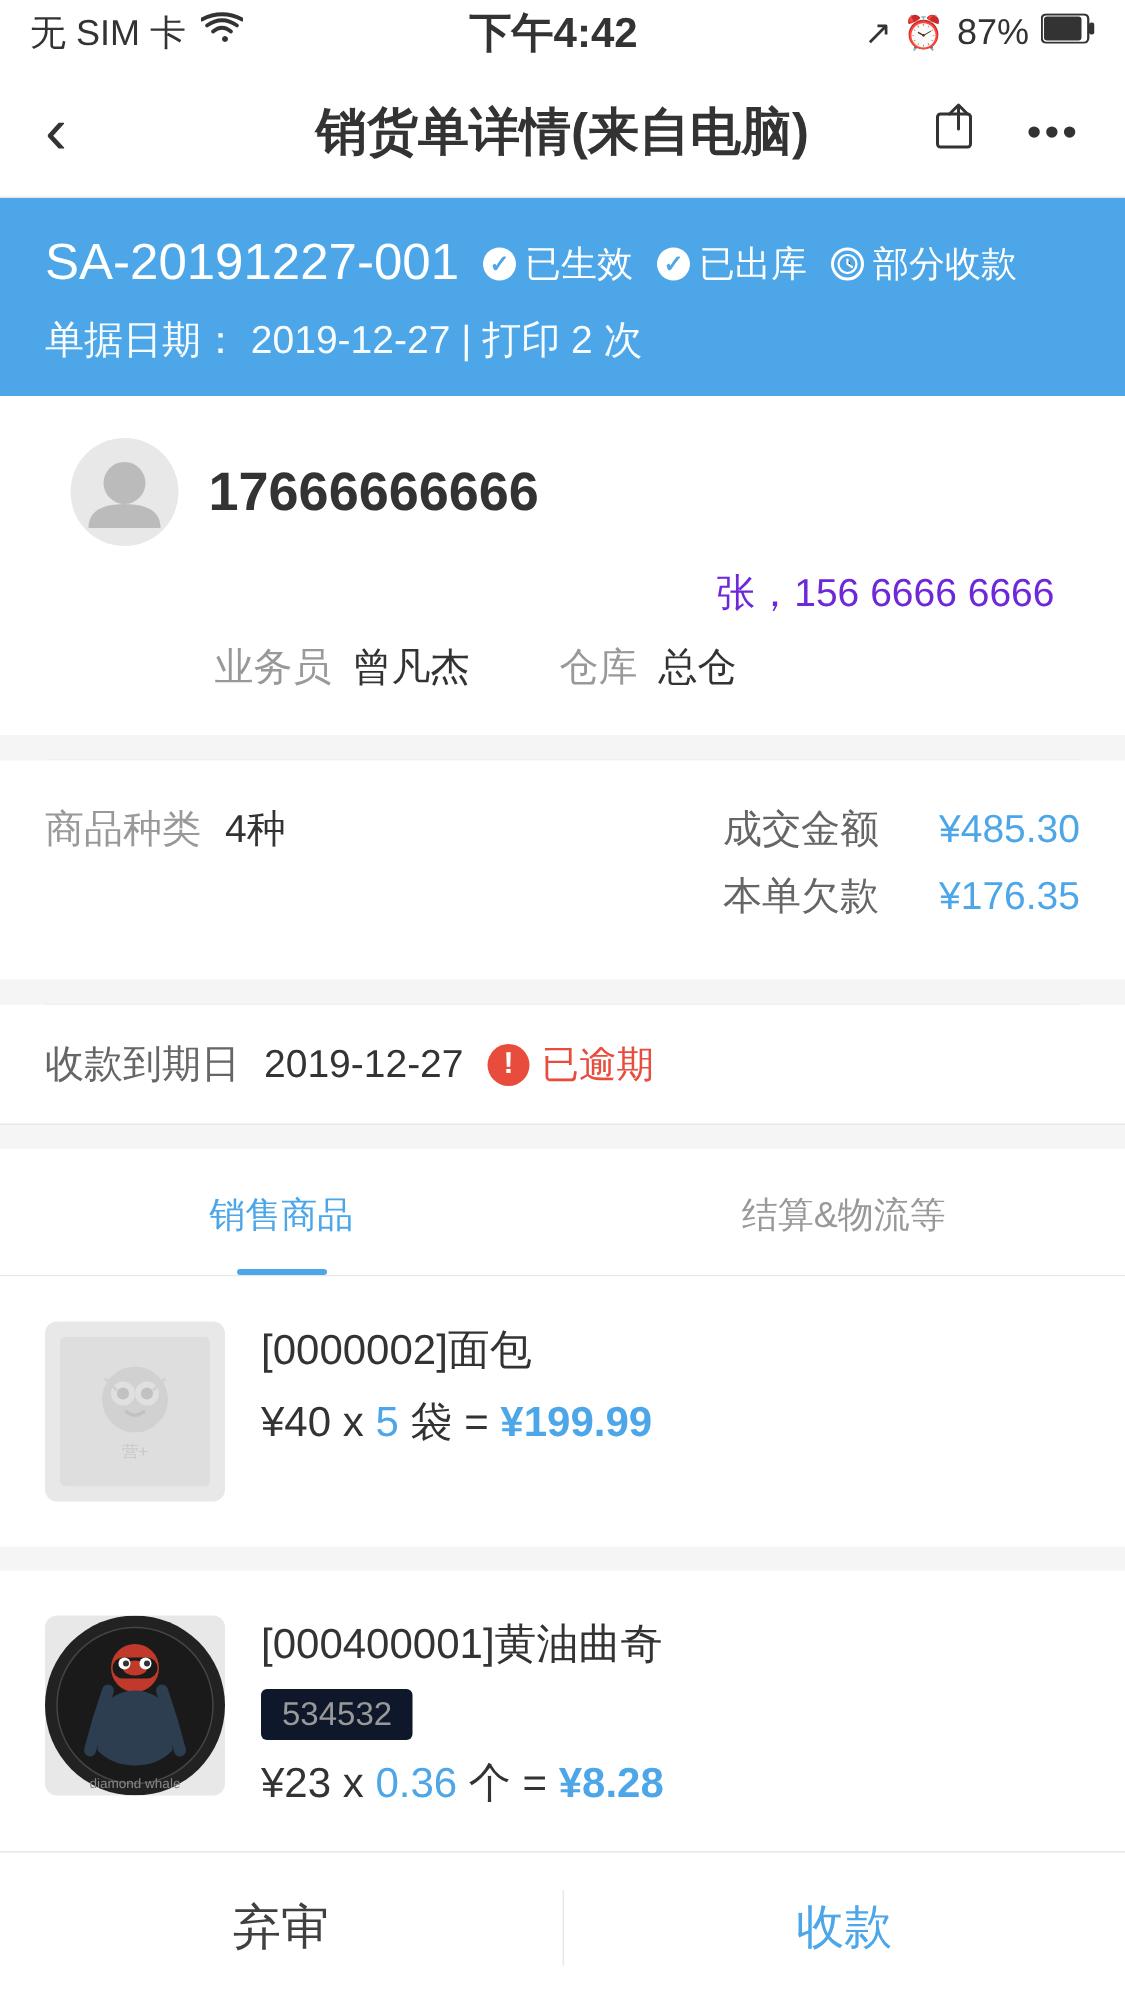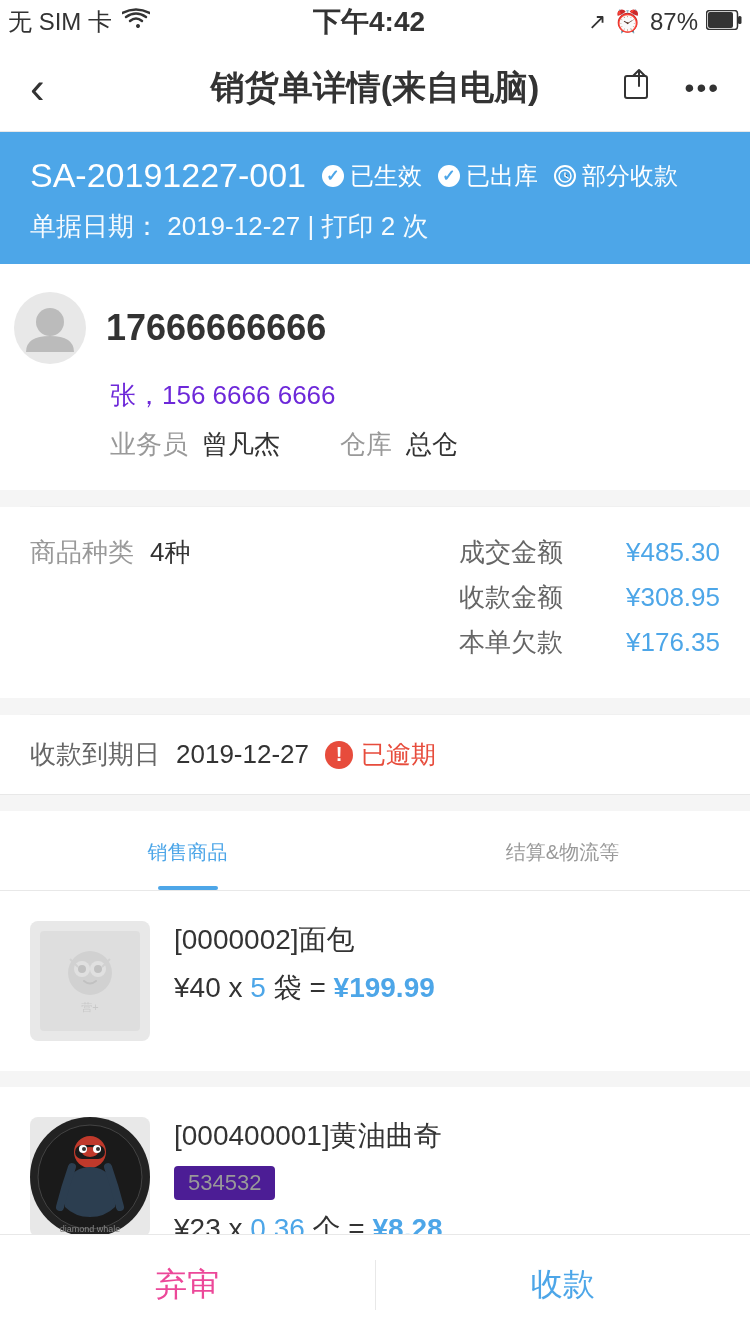--- a/index.html
+++ b/index.html
@@ -12,21 +12,21 @@
       font-size: 28px;
       color: #333;
     }
     
     .status-bar {
       height: 44px;
       background: #fff;
       display: flex;
       align-items: center;
       justify-content: space-between;
-      padding: 0 8px;
+      padding: 0 20px;
       font-size: 24px;
       font-weight: 500;
     }
     .status-left { display: flex; align-items: center; gap: 10px; }
     .status-center { font-size: 28px; font-weight: 600; }
     .status-right { display: flex; align-items: center; gap: 8px; }
     
     .nav-bar {
       height: 88px;
       background: #fff;
@@ -113,22 +113,23 @@
       justify-content: center;
       font-size: 14px;
     }
     .order-date-line {
       font-size: 26px;
       color: rgba(255,255,255,0.95);
     }
     
     .customer-section {
       background: #fff;
-      padding: 28px 14px;
+      padding: 28px 47px;
       margin-bottom: 16px;
+      text-align: right;
     }
     .customer-row {
       display: flex;
       align-items: center;
       gap: 20px;
       margin-bottom: 14px;
     }
     .avatar {
       width: 72px;
       height: 72px;
@@ -192,21 +193,21 @@
     .summary-value {
       font-size: 26px;
       color: #333;
     }
     .summary-right {
       text-align: right;
     }
     .amount-row {
       display: flex;
       align-items: center;
-      gap: 27px;
+      gap: 4px;
       margin-bottom: 10px;
     }
     .amount-label {
       font-size: 26px;
       color: #666;
       min-width: 120px;
       text-align: right;
     }
     .amount-value {
       font-size: 26px;
@@ -252,21 +253,21 @@
     .tabs-section {
       background: #fff;
       display: flex;
       border-bottom: 1px solid #e8e8e8;
       margin-bottom: 0;
     }
     .tab-item {
       flex: 1;
       text-align: center;
       padding: 28px 0 24px;
-      font-size: 20px;
+      font-size: 24px;
       cursor: pointer;
       position: relative;
       color: #999;
     }
     .tab-item.active {
       color: #4da6e8;
     }
     .tab-item.active::after {
       content: '';
       position: absolute;
@@ -305,21 +306,21 @@
       opacity: 0.4;
     }
     .product-info { flex: 1; }
     .product-name {
       font-size: 28px;
       color: #333;
       margin-bottom: 10px;
     }
     .product-badge {
       display: inline-block;
-      background: #4c1d95;
+      background: #0f172a;
       color: #999;
       font-size: 22px;
       padding: 4px 14px;
       border-radius: 4px;
       margin-bottom: 10px;
     }
     .product-price-row {
       font-size: 28px;
       color: #333;
     }
@@ -337,21 +338,21 @@
       display: flex;
       align-items: center;
     }
     .bottom-btn {
       flex: 1;
       text-align: center;
       font-size: 32px;
       cursor: pointer;
       padding: 20px 0;
     }
-    .bottom-btn-cancel { color: #ec4899; text-align: center; }
+    .bottom-btn-cancel { color: #404040; text-align: center; }
     .bottom-btn-confirm { color: #4da6e8; }
     .bottom-divider {
       width: 1px;
       height: 50px;
       background: #e8e8e8;
     }
     
     .section-separator {
       height: 16px;
       background: #f5f5f5;
@@ -469,24 +470,20 @@
       <span class="summary-label">商品种类</span>
       <span class="summary-value">4种</span>
     </div>
   </div>
   <div class="summary-right">
     <div class="amount-row">
       <span class="amount-label">成交金额</span>
       <span class="amount-value">¥485.30</span>
     </div>
     <div class="amount-row">
-      <span class="amount-label">收款金额</span>
-      <span class="amount-value">¥308.95</span>
-    </div>
-    <div class="amount-row">
       <span class="amount-label">本单欠款</span>
       <span class="amount-value">¥176.35</span>
     </div>
   </div>
 </div>
 
 <div class="separator-line"></div>
 
 <div class="due-section">
   <span class="due-label">收款到期日</span>

